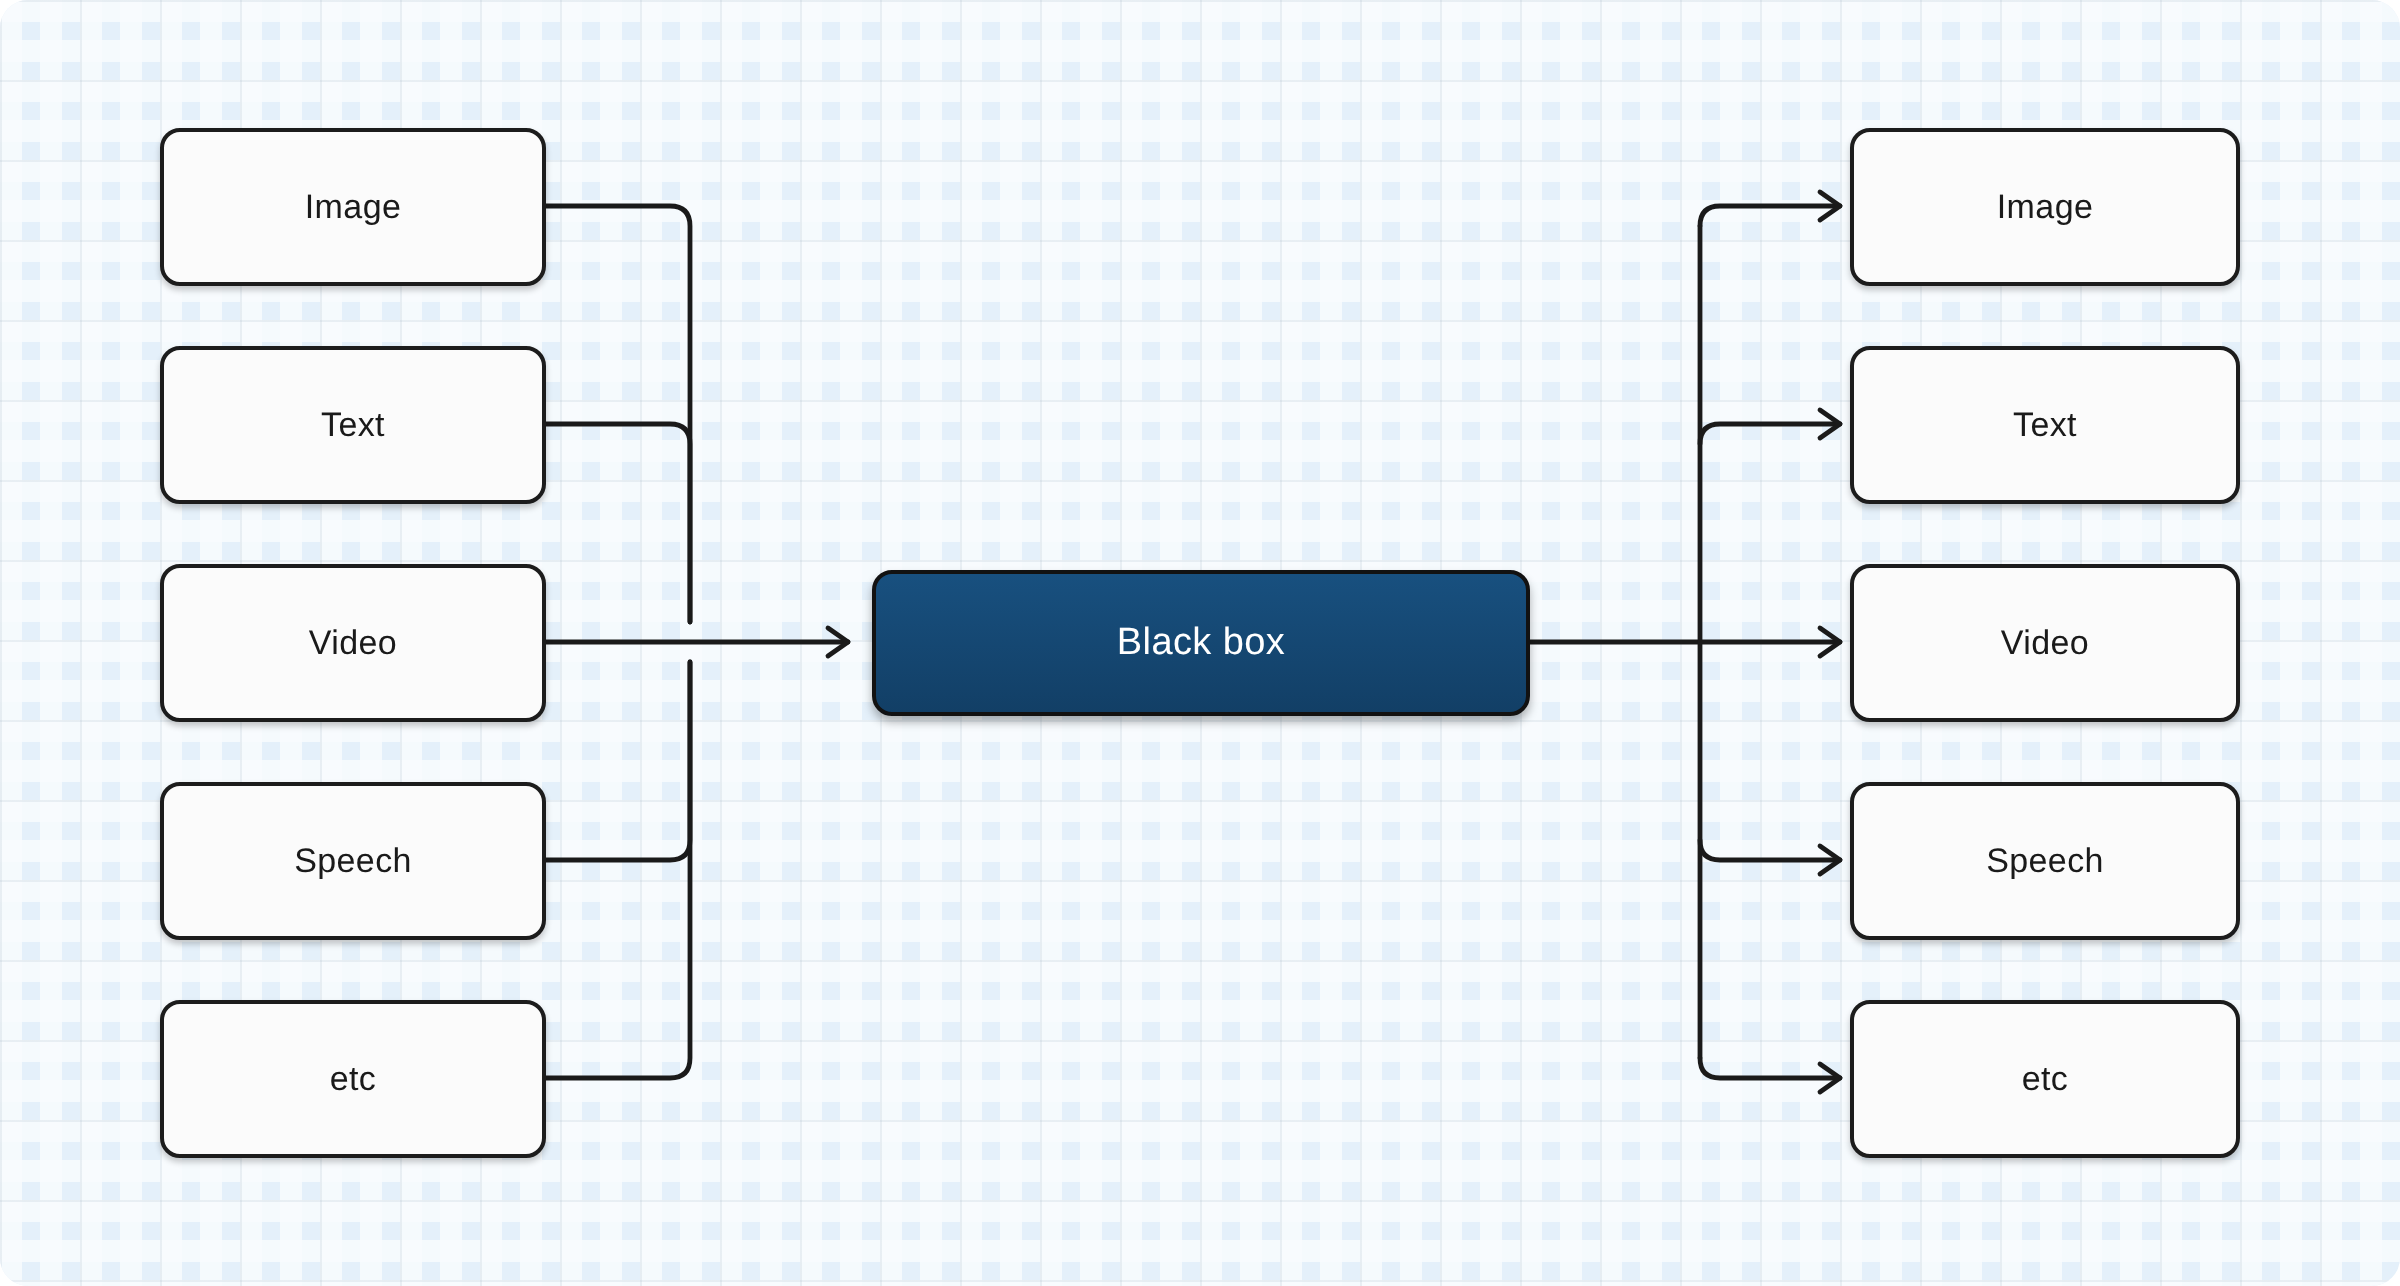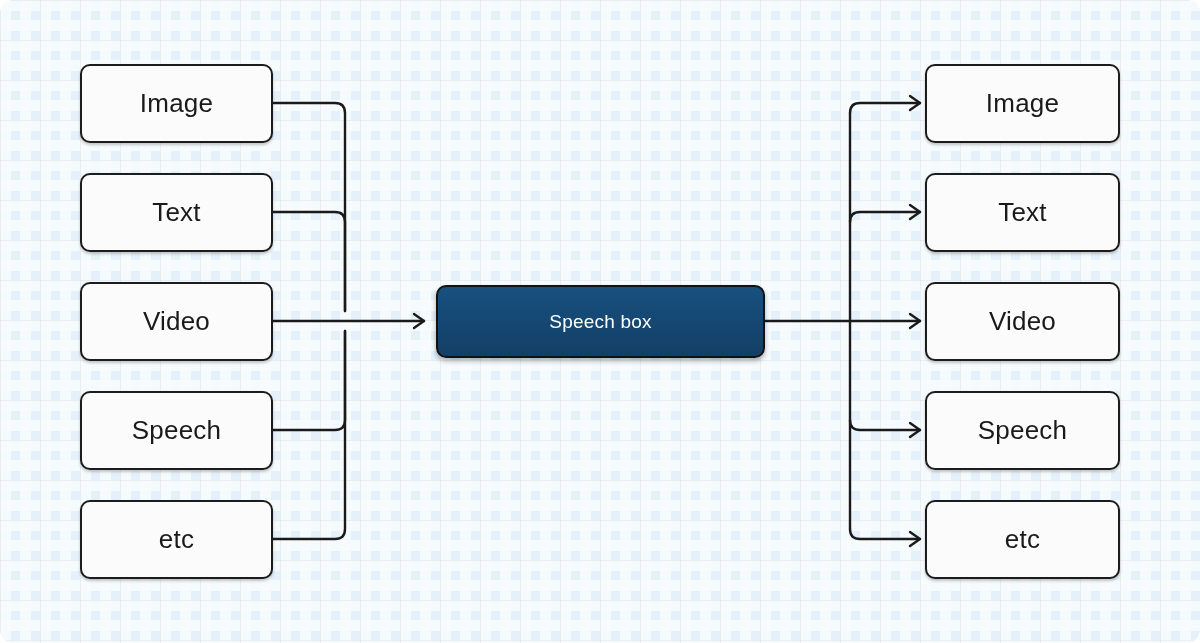--- a/index.html
+++ b/index.html
@@ -74,21 +74,21 @@
   .node {
     position: absolute;
     box-sizing: border-box;
     display: flex;
     align-items: center;
     justify-content: center;
     background: #fbfbfb;
     border: 2px solid #1c1c1c;
     border-radius: 10px;
     box-shadow: 0 2px 3px rgba(0,0,0,0.22);
-    font-size: 26px;
+    font-size: 17px;
     color: #1a1a1a;
     letter-spacing: 0.2px;
     user-select: none;
   }
 
   .node.blackbox {
     background: linear-gradient(180deg, #18507f 0%, #123f66 100%);
     border: 2px solid #121212;
     color: #ffffff;
     font-size: 19px;
@@ -149,21 +149,21 @@
     <span>Video</span>
   </div>
   <div class="node" style="left: 80px; top: 391px; width: 193px; height: 79px;">
     <span>Speech</span>
   </div>
   <div class="node" style="left: 80px; top: 500px; width: 193px; height: 79px;">
     <span>etc</span>
   </div>
 
   <div class="node blackbox" style="left: 436px; top: 285px; width: 329px; height: 73px;">
-    <span>Speech box</span>
+    <span>Black box</span>
   </div>
 
   <div class="node" style="left: 925px; top: 64px; width: 195px; height: 79px;">
     <span>Image</span>
   </div>
   <div class="node" style="left: 925px; top: 173px; width: 195px; height: 79px;">
     <span>Text</span>
   </div>
   <div class="node" style="left: 925px; top: 282px; width: 195px; height: 79px;">
     <span>Video</span>

